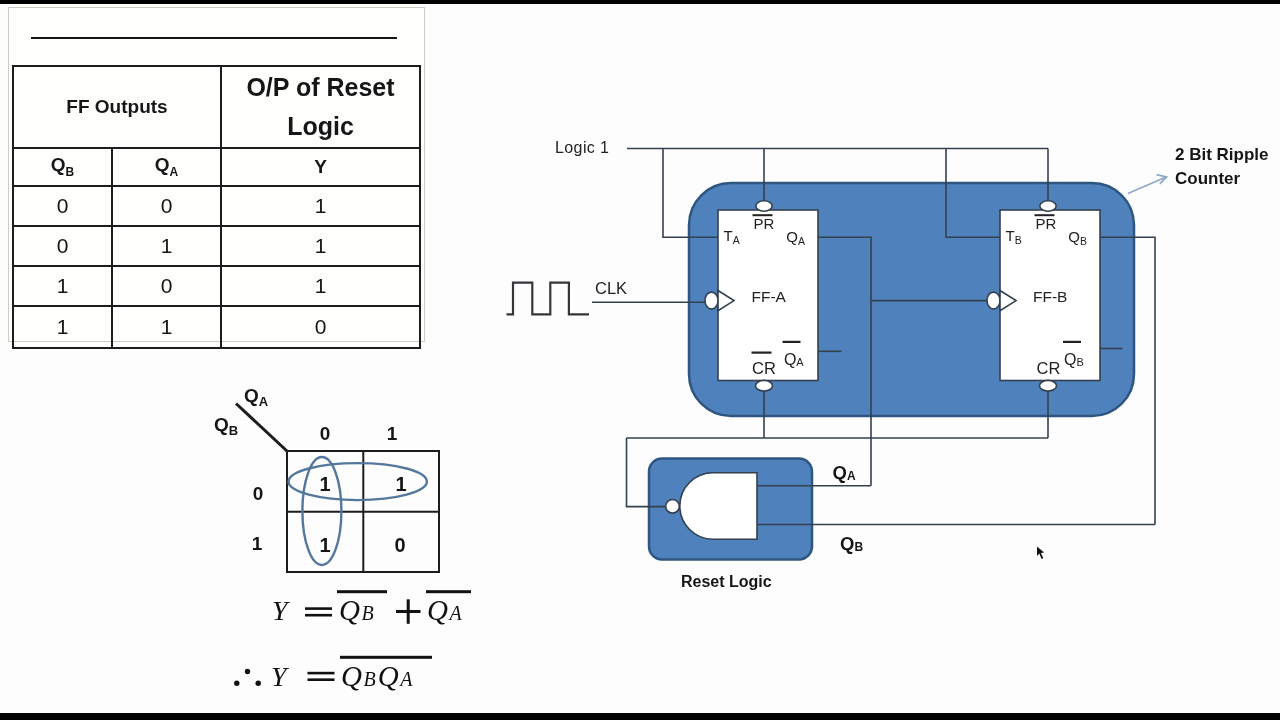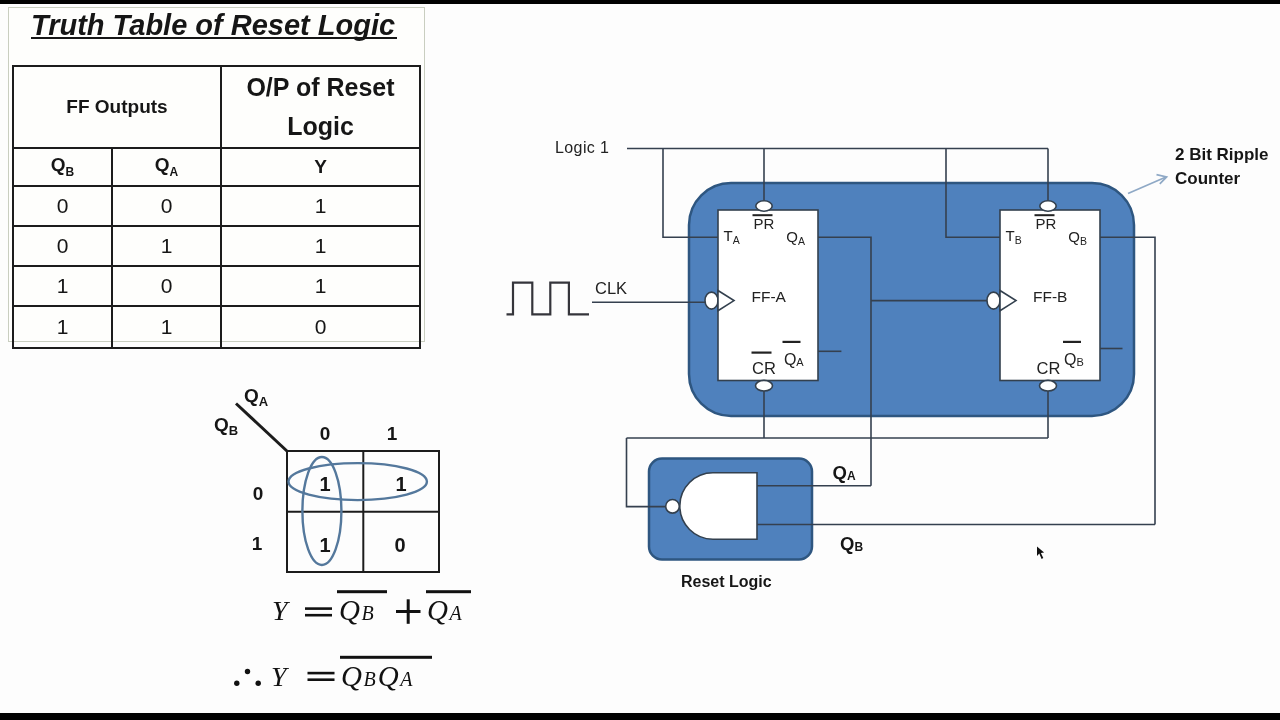--- a/index.html
+++ b/index.html
@@ -10,21 +10,20 @@
 </head>
 <body>
 <div class="abs" style="left:0;top:0;width:1280px;height:720px;background:#fdfdfd;">
 
 <div class="abs" style="left:0;top:0;width:1280px;height:4px;background:#010101;"></div>
 
 <div class="abs" style="left:0;top:713px;width:1280px;height:7px;background:#010101;"></div>
 
 <div class="abs" style="left:8px;top:7px;width:415px;height:333px;border:1px solid #c9cec0;background:#fefefc;"></div>
 
-<div class="abs" style="left:31px;top:9px;width:370px;font:bold italic 29px 'Liberation Sans',sans-serif;color:#161616;">Truth Table of Reset Logic</div>
 
 <div class="abs" style="left:31px;top:36.8px;width:366px;height:2.6px;background:#161616;"></div>
 
 <table class="abs" style="left:12px;top:65px;border-collapse:collapse;table-layout:fixed;width:407px;color:#161616;">
   <colgroup>
         <col style="width:99px">
         <col style="width:109px">
         <col style="width:199px">
       </colgroup>
 

